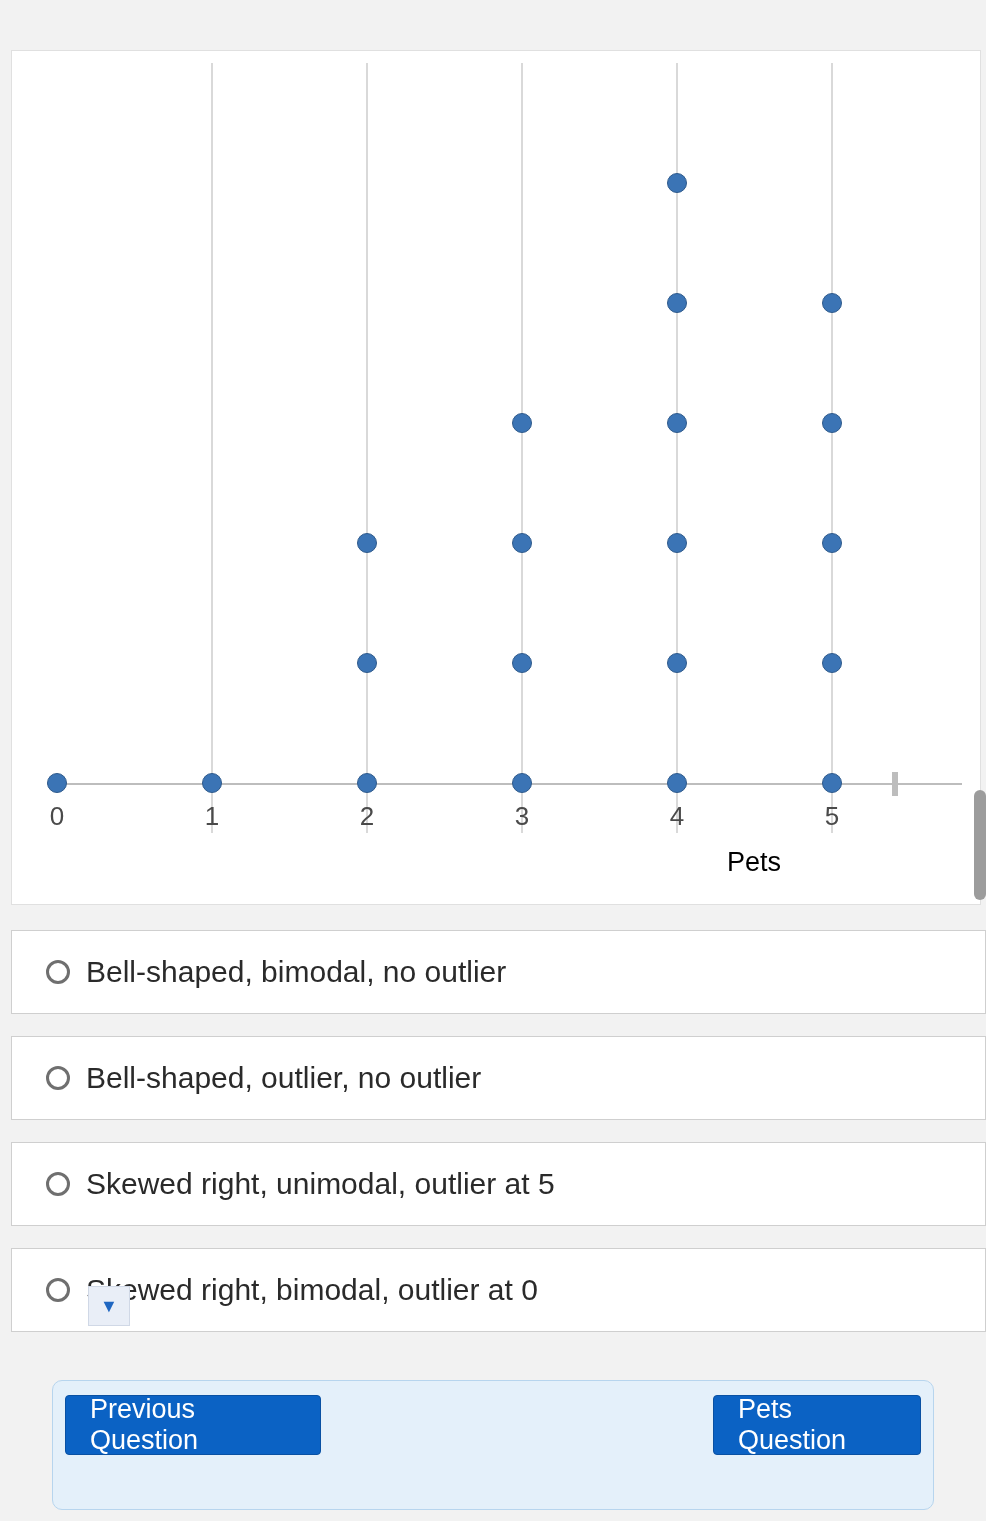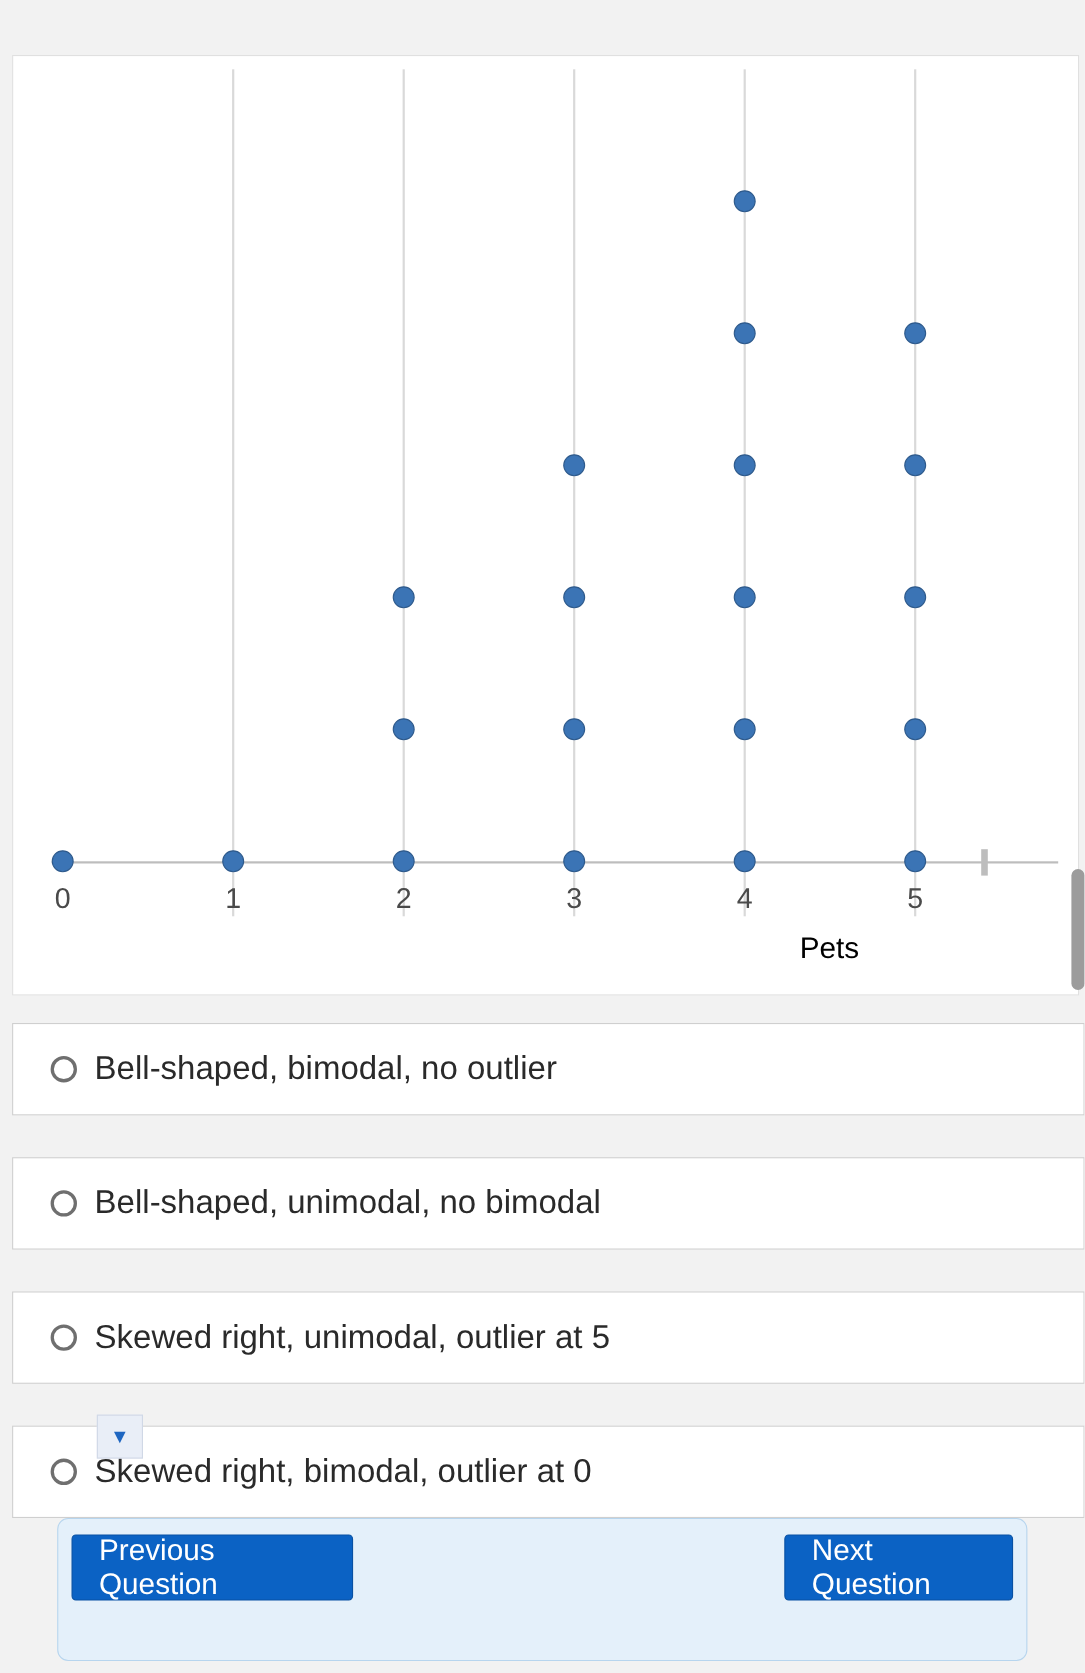--- a/index.html
+++ b/index.html
@@ -80,21 +80,21 @@
     position: absolute;
     left: 11px;
     top: 930px;
     width: 975px;
   }
   .option {
     width: 100%;
     height: 84px;
     background: #ffffff;
     border: 1px solid #cfcfcf;
-    margin-bottom: 38px;
+    margin-bottom: 22px;
     display: flex;
     align-items: center;
     padding-left: 34px;
     font-size: 30px;
     color: #2a2a2a;
     cursor: pointer;
   }
   .radio {
     width: 24px;
     height: 24px;
@@ -198,34 +198,34 @@
       </div>
   </div>
 
   <div class="options" id="options">
       <div class="option">
         <div class="radio"></div>
         <span>Bell-shaped, bimodal, no outlier</span>
       </div>
       <div class="option">
         <div class="radio"></div>
-        <span>Bell-shaped, unimodal, no bimodal</span>
+        <span>Bell-shaped, outlier, no outlier</span>
       </div>
       <div class="option">
         <div class="radio"></div>
         <span>Skewed right, unimodal, outlier at 5</span>
       </div>
       <div class="option">
         <div class="radio"></div>
         <span>Skewed right, bimodal, outlier at 0</span>
       </div>
     </div>
 
   <div class="dropdown-arrow" style="left:88px; top:1286px;">▼</div>
 
   <div class="bottom-bar">
     <div class="nav-btn nav-prev">Previous Question</div>
-    <div class="nav-btn nav-next">Next Question</div>
+    <div class="nav-btn nav-next">Pets Question</div>
   </div>
 
   <div class="scroll-indicator"></div>
 
 </div>
 
 </body></html>

